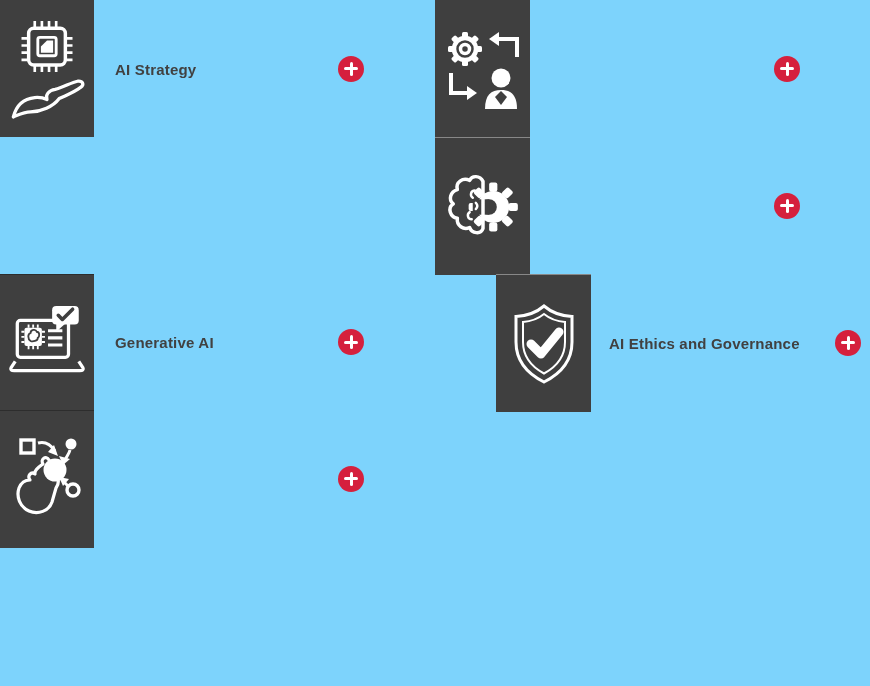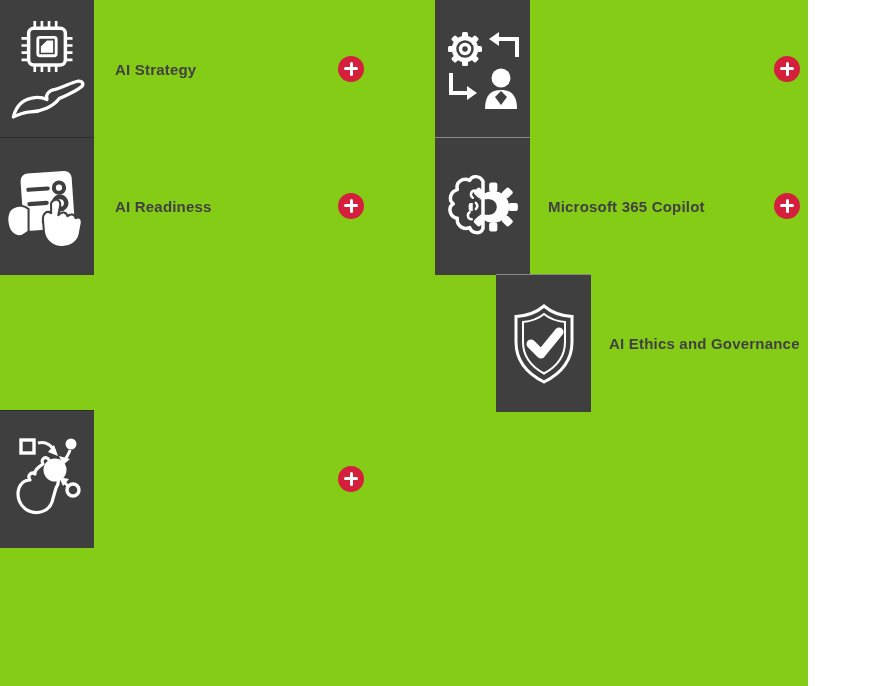--- a/index.html
+++ b/index.html
@@ -1,17 +1,17 @@
 <!DOCTYPE html>
 <html><head>
 <meta charset="utf-8">
 <style>
   html,body{margin:0;padding:0;background:#ffffff;}
   .canvas{
-    position:relative;width:808px;height:686px;background:#84cc16;overflow:hidden;
+    position:relative;width:870px;height:686px;background:#7dd3fc;overflow:hidden;
     font-family:"Liberation Sans", sans-serif;
   }
   .row{position:absolute;width:435px;height:137px;}
   .icon-box{
     position:absolute;left:0;top:0;width:94px;height:100%;
     background:#3f3f3f;display:flex;align-items:center;justify-content:center;
   }
   .col-right .icon-box{width:95px;}
   .divider-dark{border-top:1px solid rgba(0,0,0,0.28);}
   .divider-light{border-top:1px solid rgba(255,255,255,0.38);}
@@ -55,41 +55,42 @@
           <rect x="29" y="19" width="18" height="18" rx="2" stroke="#fff" stroke-width="2.8"></rect>
           <path d="M38 22h6v12H32v-6z" fill="#fff"></path>
           <path d="M5 97C8 85 16 79 26 78c6-.5 10 1 12 2-2-5 2-9 8-10 8-2 16-7 22-8 5-.5 7 3 3 6-6 5-15 8-21 11-6 8-18 13-28 13-7 0-12 3-17 5Z" stroke="#fff" stroke-width="3.2" stroke-linejoin="round" stroke-linecap="round"></path>
         </svg>
       </span>
     </div>
     <span class="item-label">AI Strategy</span>
     <button class="plus-btn" aria-label="expand"></button>
   </div>
 
-  <div class="row col-left" style="left:0;top:137px;height:137px;">
+
+  <div class="row col-left" style="left:0;top:274px;height:136px;">
     <div class="icon-box divider-dark">
       <span>
-        <svg width="82" height="86" viewBox="0 0 80 84" fill="none">
-          <g transform="rotate(-4 40 42)">
-            <rect x="16" y="8" width="50" height="56" rx="7" fill="#fff"></rect>
-            <path d="M23 24h19M23 38h17" stroke="#3f3f3f" stroke-width="4" stroke-linecap="round"></path>
-            <circle cx="53" cy="24" r="5" stroke="#3f3f3f" stroke-width="4" fill="#fff"></circle>
-            <circle cx="53" cy="39" r="6" stroke="#3f3f3f" stroke-width="4.5" fill="#fff"></circle>
-            <circle cx="36" cy="56" r="2.2" fill="#3f3f3f"></circle>
-            <circle cx="45" cy="56" r="3.5" stroke="#3f3f3f" stroke-width="2.5" fill="#fff"></circle>
+        <svg width="84" height="74" viewBox="0 0 82 72" fill="none">
+          <rect x="12" y="14" width="50" height="36" rx="3" stroke="#fff" stroke-width="3.2"></rect>
+          <path d="M10 54 6 60c-1 2 0 3 3 3h64c3 0 4-1 3-3l-4-6" stroke="#fff" stroke-width="3.2" stroke-linejoin="round"></path>
+          <rect x="19" y="21" width="17" height="18" rx="2" fill="#fff"></rect>
+          <g stroke="#fff" stroke-width="1.8">
+            <path d="M23 18v3M27.5 18v3M32 18v3M23 39v3M27.5 39v3M32 39v3M16 25h3M16 30h3M16 35h3M36 25h3M36 30h3M36 35h3"></path>
           </g>
-          <path d="M8 42C2 44 0 52 2 60s8 12 14 10l6-4V44c-4-4-10-4-14-2Z" fill="#fff" stroke="#3f3f3f" stroke-width="2"></path>
-          <path d="M44 38c3-5 9-4 9 2l-2 10c4-4 8-3 9 1 3-3 7-2 8 2 3-2 6 0 6 4l-2 11c-2 9-10 14-19 13s-15-7-16-15l-1-12c0-6 4-9 8-6Z" fill="#fff" stroke="#3f3f3f" stroke-width="2" stroke-linejoin="round"></path>
+          <path d="M25 34c-3-2-3-7 0-8 0-3 5-4 6-1 3 0 3 5 1 6 0 3-5 4-7 3Z" stroke="#3f3f3f" stroke-width="1.8"></path>
+          <path d="M42 24h14M42 31h14M42 38h14" stroke="#fff" stroke-width="3"></path>
+          <rect x="46" y="0" width="26" height="18" rx="4" fill="#fff"></rect>
+          <path d="M50 16v9l9-8Z" fill="#fff"></path>
+          <path d="M52 9l4 4L66 3" stroke="#3f3f3f" stroke-width="3.5" stroke-linecap="round" stroke-linejoin="round"></path>
         </svg>
       </span>
     </div>
-    <span class="item-label">AI Readiness</span>
+    <span class="item-label">Generative AI</span>
     <button class="plus-btn" aria-label="expand"></button>
   </div>
-
 
   <div class="row col-left" style="left:0;top:410px;height:137px;">
     <div class="icon-box divider-dark">
       <span>
         <svg width="80" height="94" viewBox="0 0 80 92" fill="none">
           <rect x="14" y="6" width="13" height="13" stroke="#fff" stroke-width="3.4"></rect>
           <path d="M31 9c7-2 13 2 17 8" stroke="#fff" stroke-width="3"></path>
           <polygon points="51,22 41,18 47,11" fill="#fff"></polygon>
           <circle cx="64" cy="10" r="5.5" fill="#fff"></circle>
           <path d="M63 16c-1 4-3 6-5 10" stroke="#fff" stroke-width="3"></path>
@@ -151,21 +152,20 @@
             <rect x="46" y="11" width="8" height="9" rx="2" transform="rotate(315 50 35)"></rect>
             <circle cx="50" cy="35" r="15.5"></circle>
           </g>
           <circle cx="46" cy="35" r="7.5" fill="#3f3f3f"></circle>
           <rect x="30" y="27.5" width="16" height="15" fill="#3f3f3f"></rect>
           <path d="M40 10c-3-6-11-6-13-1-7-3-14 2-12 9-7 2-9 10-4 14-6 4-3 13 4 14-1 7 6 12 12 9 2 6 11 7 13 1V10Z" stroke="#fff" stroke-width="3.4" stroke-linejoin="round"></path>
           <path d="M30 26c-3-2-2-7 2-7M27 40c-3 2-2 7 2 7M33 31c2 2 2 4 0 6" stroke="#fff" stroke-width="2.4" stroke-linecap="round"></path>
         </svg>
       </span>
     </div>
-    <span class="item-label">Microsoft 365 Copilot</span>
     <button class="plus-btn" aria-label="expand"></button>
   </div>
 
   <div class="row col-right" style="left:452px;top:274px;height:137px;margin-left:44px;">
     <div class="icon-box divider-light">
       <span>
         <svg width="72" height="86" viewBox="0 0 72 84" fill="none">
           <path d="M36 4C29 10 18 14 8 14.5V40c0 20 12 32 28 40 16-8 28-20 28-40V14.5C54 14 43 10 36 4Z" stroke="#fff" stroke-width="3"></path>
           <path d="M36 12c-5.5 4.5-14 7.5-21 8v20c0 15 9 25 21 31.5C48 65 57 55 57 40V20c-7-.5-15.5-3.5-21-8Z" stroke="#fff" stroke-width="2"></path>
           <path d="M23 42l10 10 18-22" stroke="#fff" stroke-width="9" stroke-linecap="round" stroke-linejoin="round"></path>

